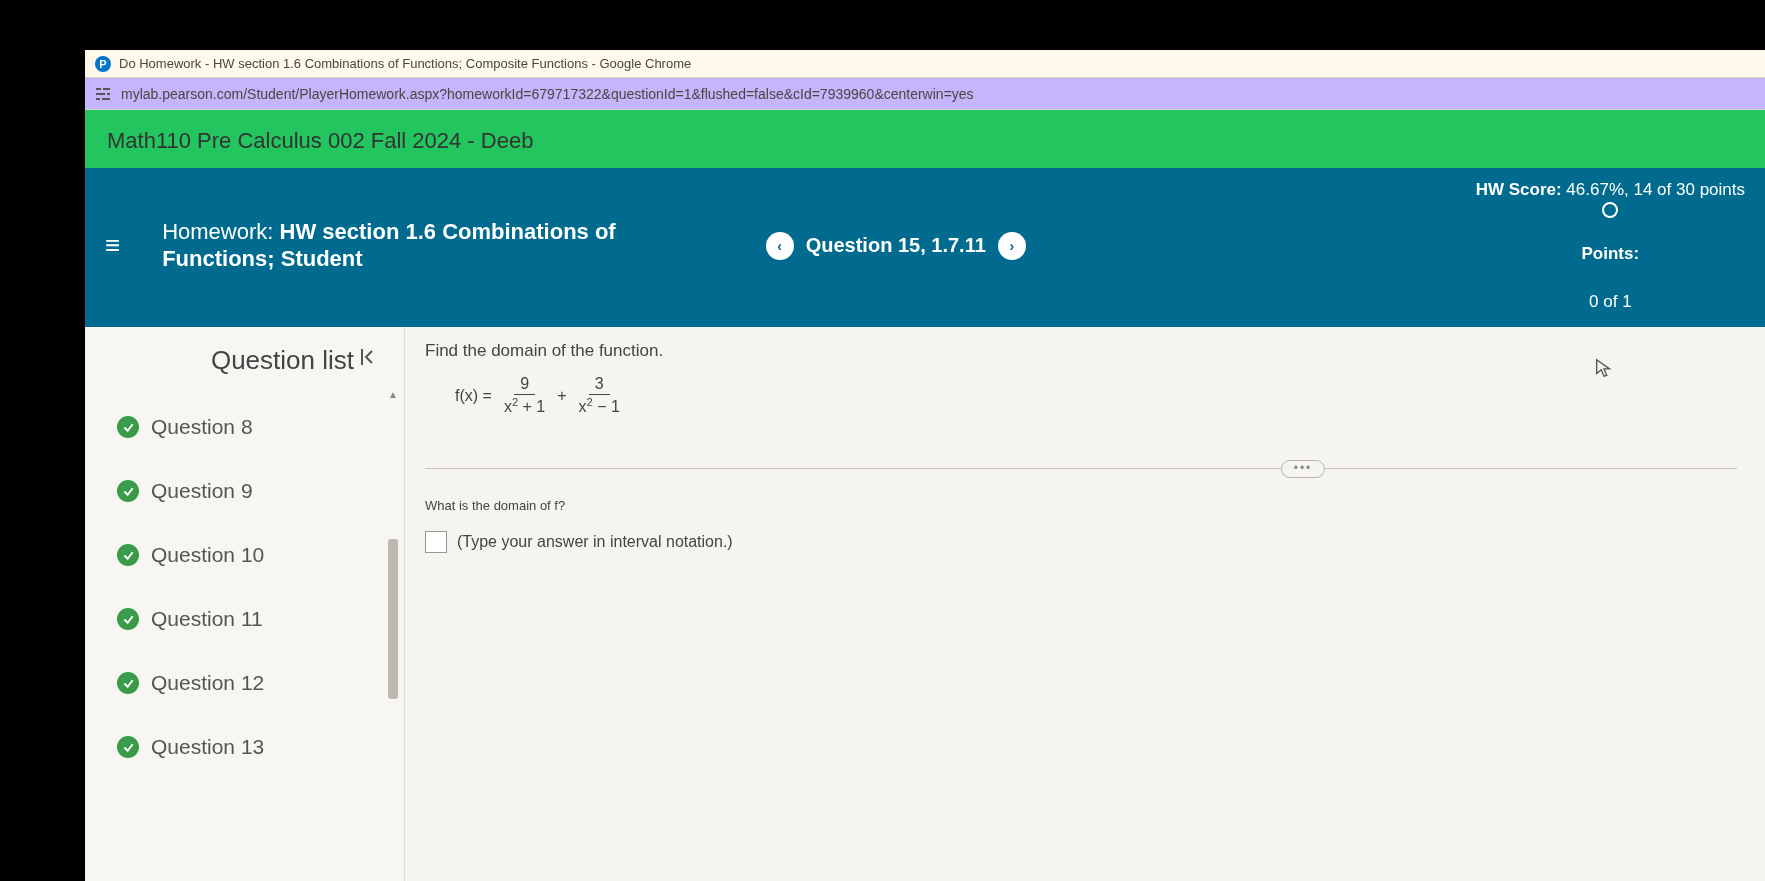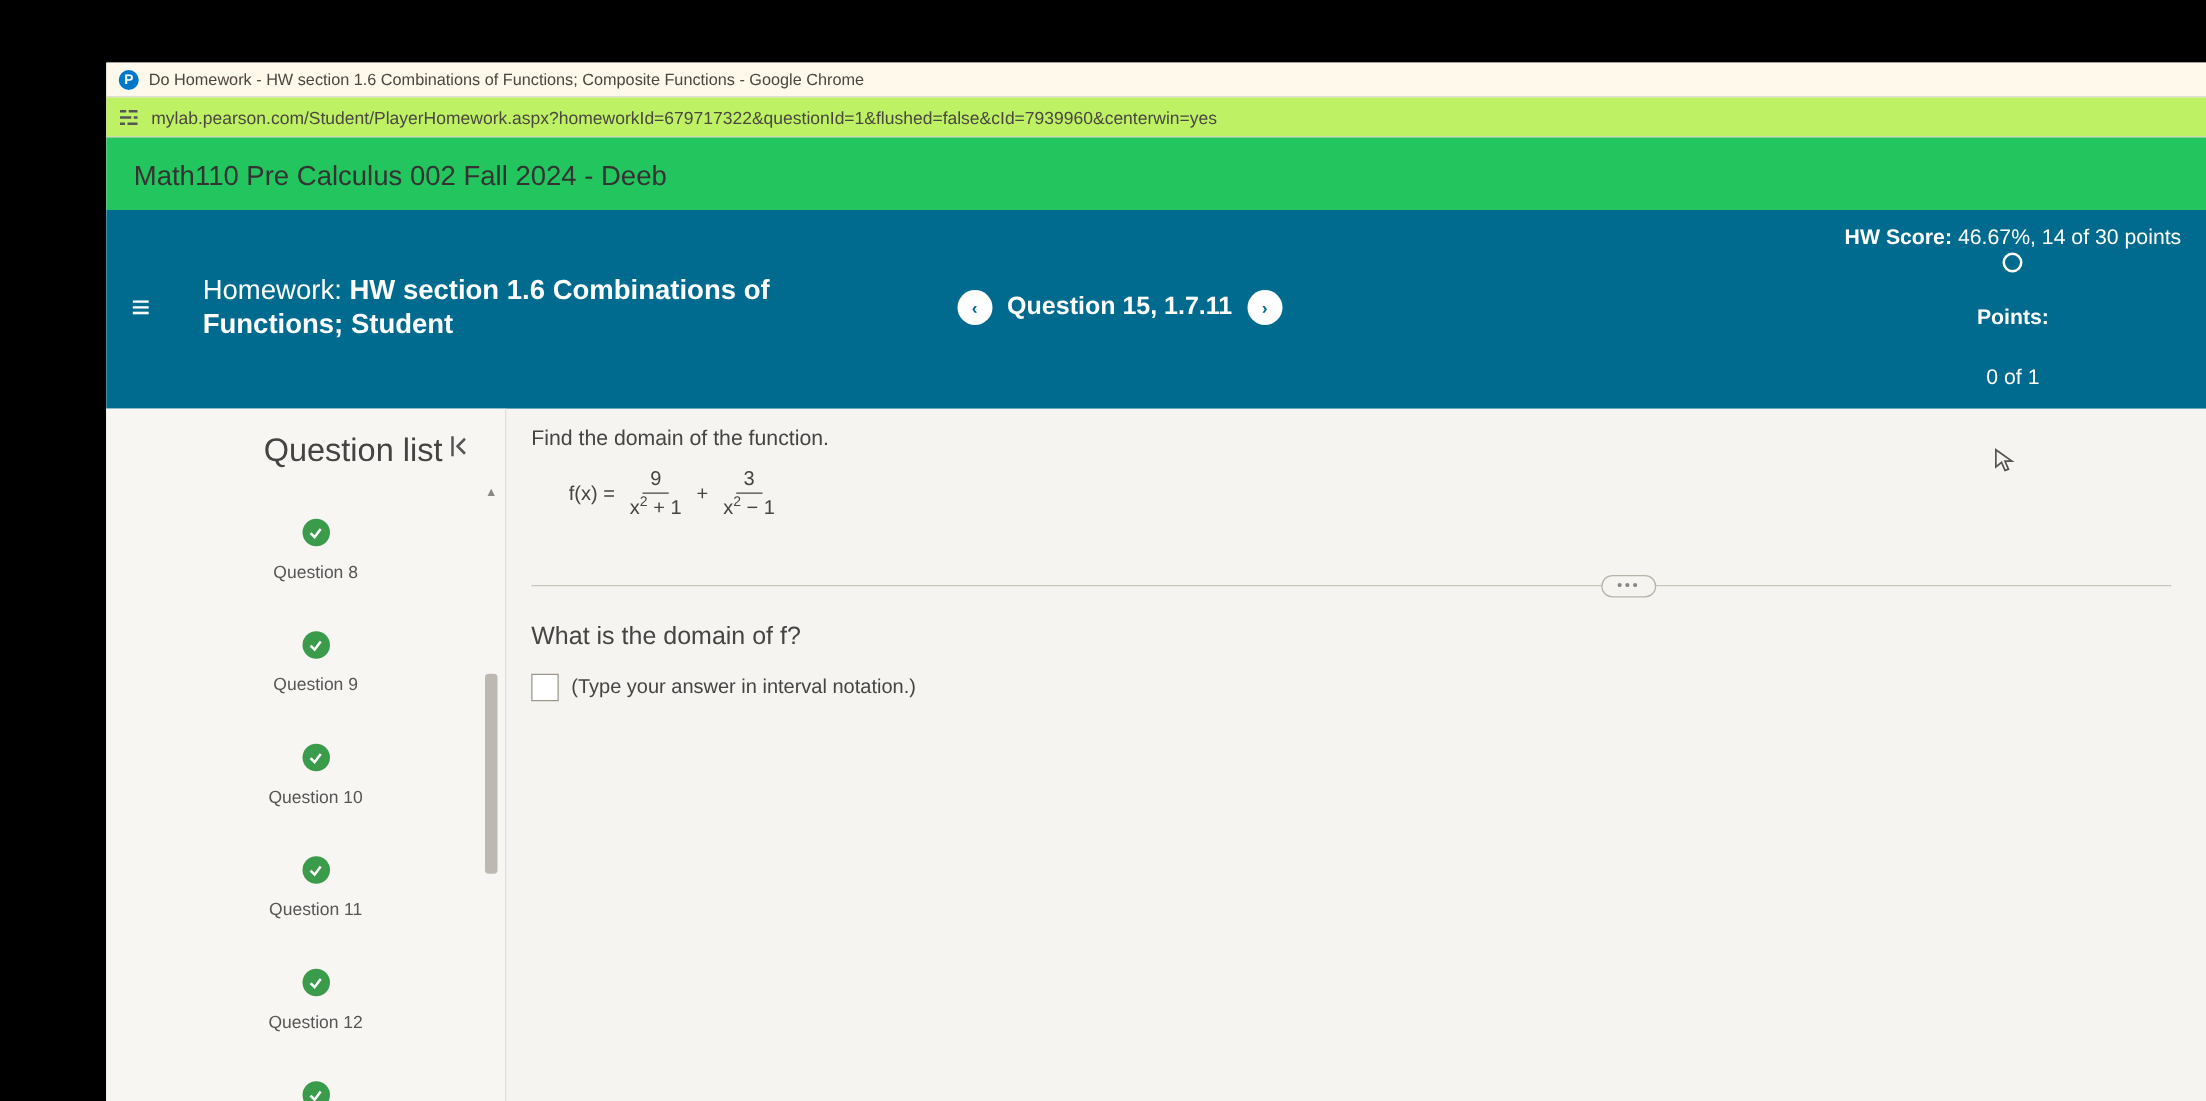--- a/index.html
+++ b/index.html
@@ -44,21 +44,21 @@
     color: #fff;
     font-weight: bold;
     font-size: 11px;
     display: inline-flex;
     align-items: center; justify-content: center;
     margin-right: 8px;
   }
   
   .address-bar {
     height: 32px;
-    background: #bef264;
+    background: #c4b5fd;
     border-bottom: 1px solid #d8d4c8;
     display: flex;
     align-items: center;
     padding: 0 10px;
     font-size: 14px;
     color: #4a4740;
   }
   .address-bar .site-icon {
     width: 16px; height: 16px;
     margin-right: 10px;
@@ -171,24 +171,23 @@
     overflow: hidden;
   }
   .q-list-inner {
     padding: 6px 10px 6px 26px;
   }
   .q-item {
     display: flex;
     align-items: center;
     gap: 12px;
     padding: 20px 6px;
-    font-size: 14px;
+    font-size: 21px;
     color: #555;
     cursor: pointer;
-    flex-direction: column;
   }
   .q-item .check {
     width: 22px; height: 22px;
     border-radius: 50%;
     background: #3a9b4a;
     display: inline-flex;
     align-items: center; justify-content: center;
   }
   .q-item .check svg { width: 13px; height: 13px; }
   .scroll-track {
@@ -264,21 +263,21 @@
     border-radius: 10px;
     background: #f6f4f0;
     color: #888;
     font-size: 12px;
     text-align: center;
     line-height: 14px;
     letter-spacing: 2px;
     cursor: pointer;
   }
   .domain-q {
-    font-size: 20px;
+    font-size: 13px;
     margin-bottom: 18px;
   }
   .answer-row {
     display: flex;
     align-items: center;
     gap: 10px;
     font-size: 16px;
   }
   .answer-box {
     width: 22px; height: 22px;

